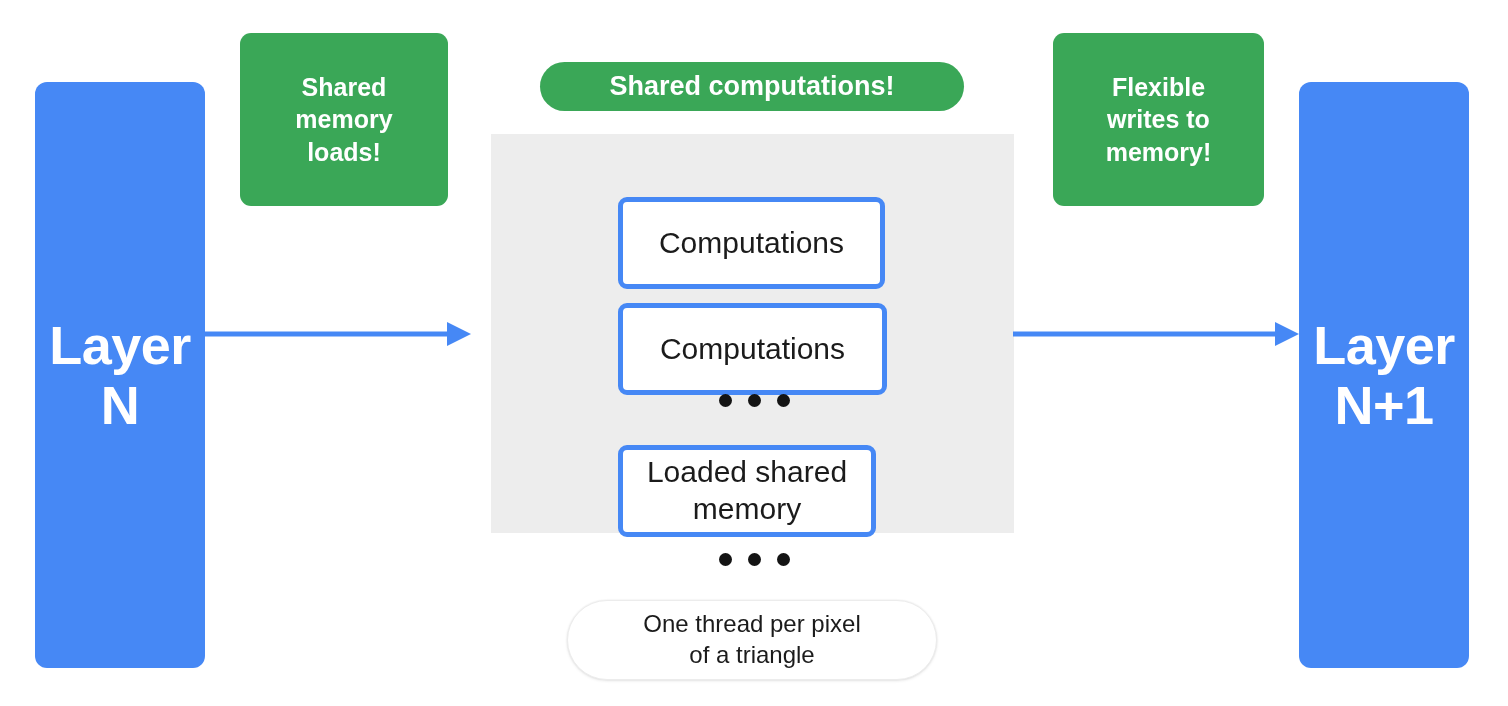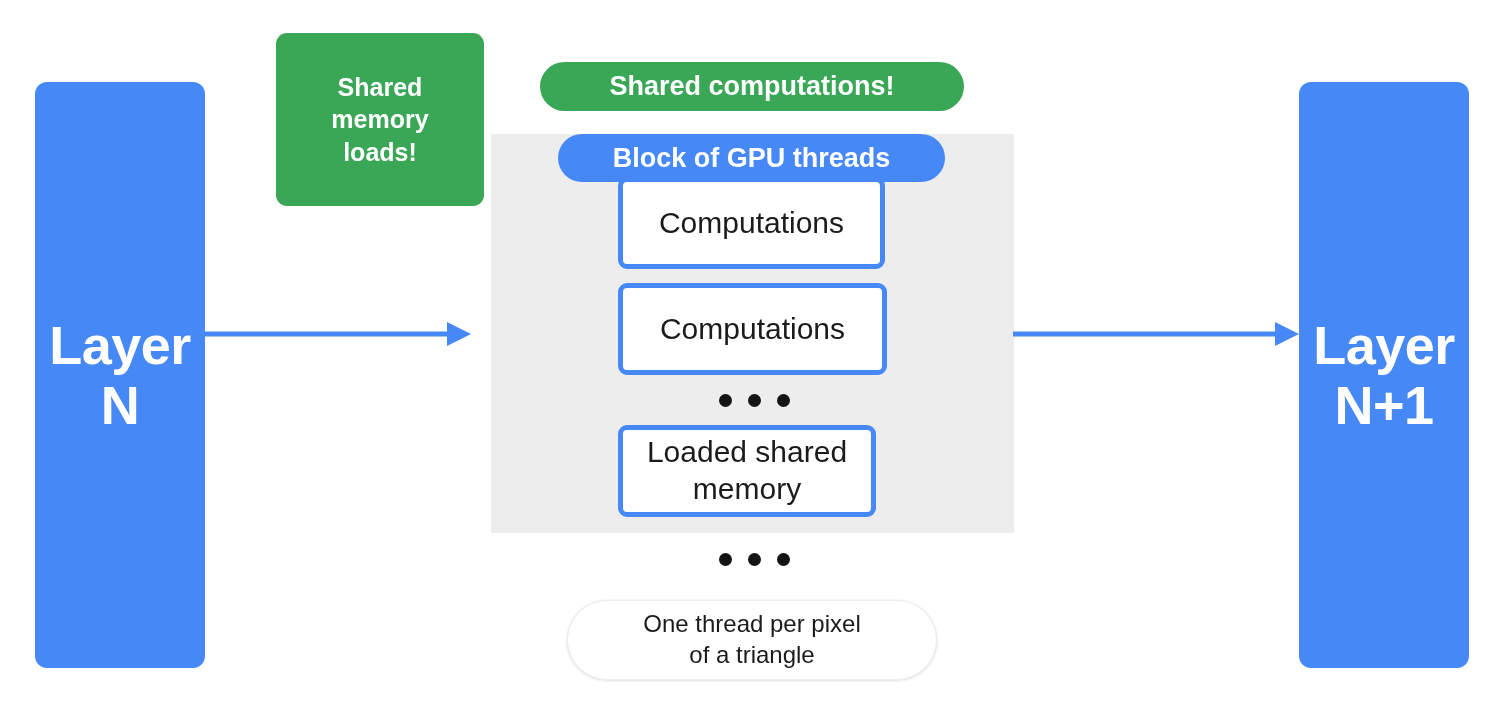--- a/index.html
+++ b/index.html
@@ -64,21 +64,20 @@
     line-height: 1.3;
     white-space: pre-line;
     padding: 0 12px;
     box-sizing: border-box;
   }
   #callout-left {
     left: 240px;
     top: 33px;
     width: 208px;
     height: 173px;
-    margin-left: 36px;
   }
   #callout-right {
     left: 1053px;
     top: 33px;
     width: 211px;
     height: 173px;
   }
 
   
   .pill {
@@ -128,20 +127,21 @@
     border-radius: 9px;
     box-sizing: border-box;
     display: flex;
     align-items: center;
     justify-content: center;
     text-align: center;
     color: #1b1b1b;
     font-size: 30px;
     line-height: 1.22;
     white-space: pre-line;
+    margin-top: 20px;
   }
   #thread-box-0 { left: 618px; top: 177px; width: 267px; height: 92px; }
   #thread-box-1 { left: 618px; top: 283px; width: 269px; height: 92px; }
   #thread-box-2 { left: 618px; top: 425px; width: 258px; height: 92px; }
 
   
   .dots {
     position: absolute;
     display: flex;
     align-items: center;
@@ -201,21 +201,20 @@
     <svg width="270" height="32" viewBox="0 0 270 32" xmlns="http://www.w3.org/2000/svg">
       <line x1="0" y1="16" x2="248" y2="16" stroke="#4688F5" stroke-width="5"></line>
       <polygon points="244,4 268,16 244,28" fill="#4688F5"></polygon>
     </svg>
   </div>
 
   <div id="gpu-block"></div>
 
   <div class="pill" id="pill-shared-computations">Shared computations!</div>
 
-  <div class="pill" id="pill-block-threads">Block of GPU threads</div>
 
   <div class="thread-box" id="thread-box-0">Computations</div>
 
   <div class="thread-box" id="thread-box-1">Computations</div>
 
   <div class="dots" id="dots-inner">
     <span class="dot"></span>
     <span class="dot"></span>
     <span class="dot"></span>
   </div>
@@ -225,20 +224,23 @@
 
   <div class="dots" id="dots-outer">
     <span class="dot"></span>
     <span class="dot"></span>
     <span class="dot"></span>
   </div>
 
   <div id="pill-one-thread">One thread per pixel
 of a triangle</div>
 
+  <div class="callout-green" id="callout-right">Flexible
+writes to
+memory!</div>
 
   <div class="arrow" id="arrow-right">
     <svg width="288" height="32" viewBox="0 0 288 32" xmlns="http://www.w3.org/2000/svg">
       <line x1="0" y1="16" x2="266" y2="16" stroke="#4688F5" stroke-width="5"></line>
       <polygon points="262,4 286,16 262,28" fill="#4688F5"></polygon>
     </svg>
   </div>
 
   <div class="layer-block" id="layer-n1">Layer
 N+1</div>

